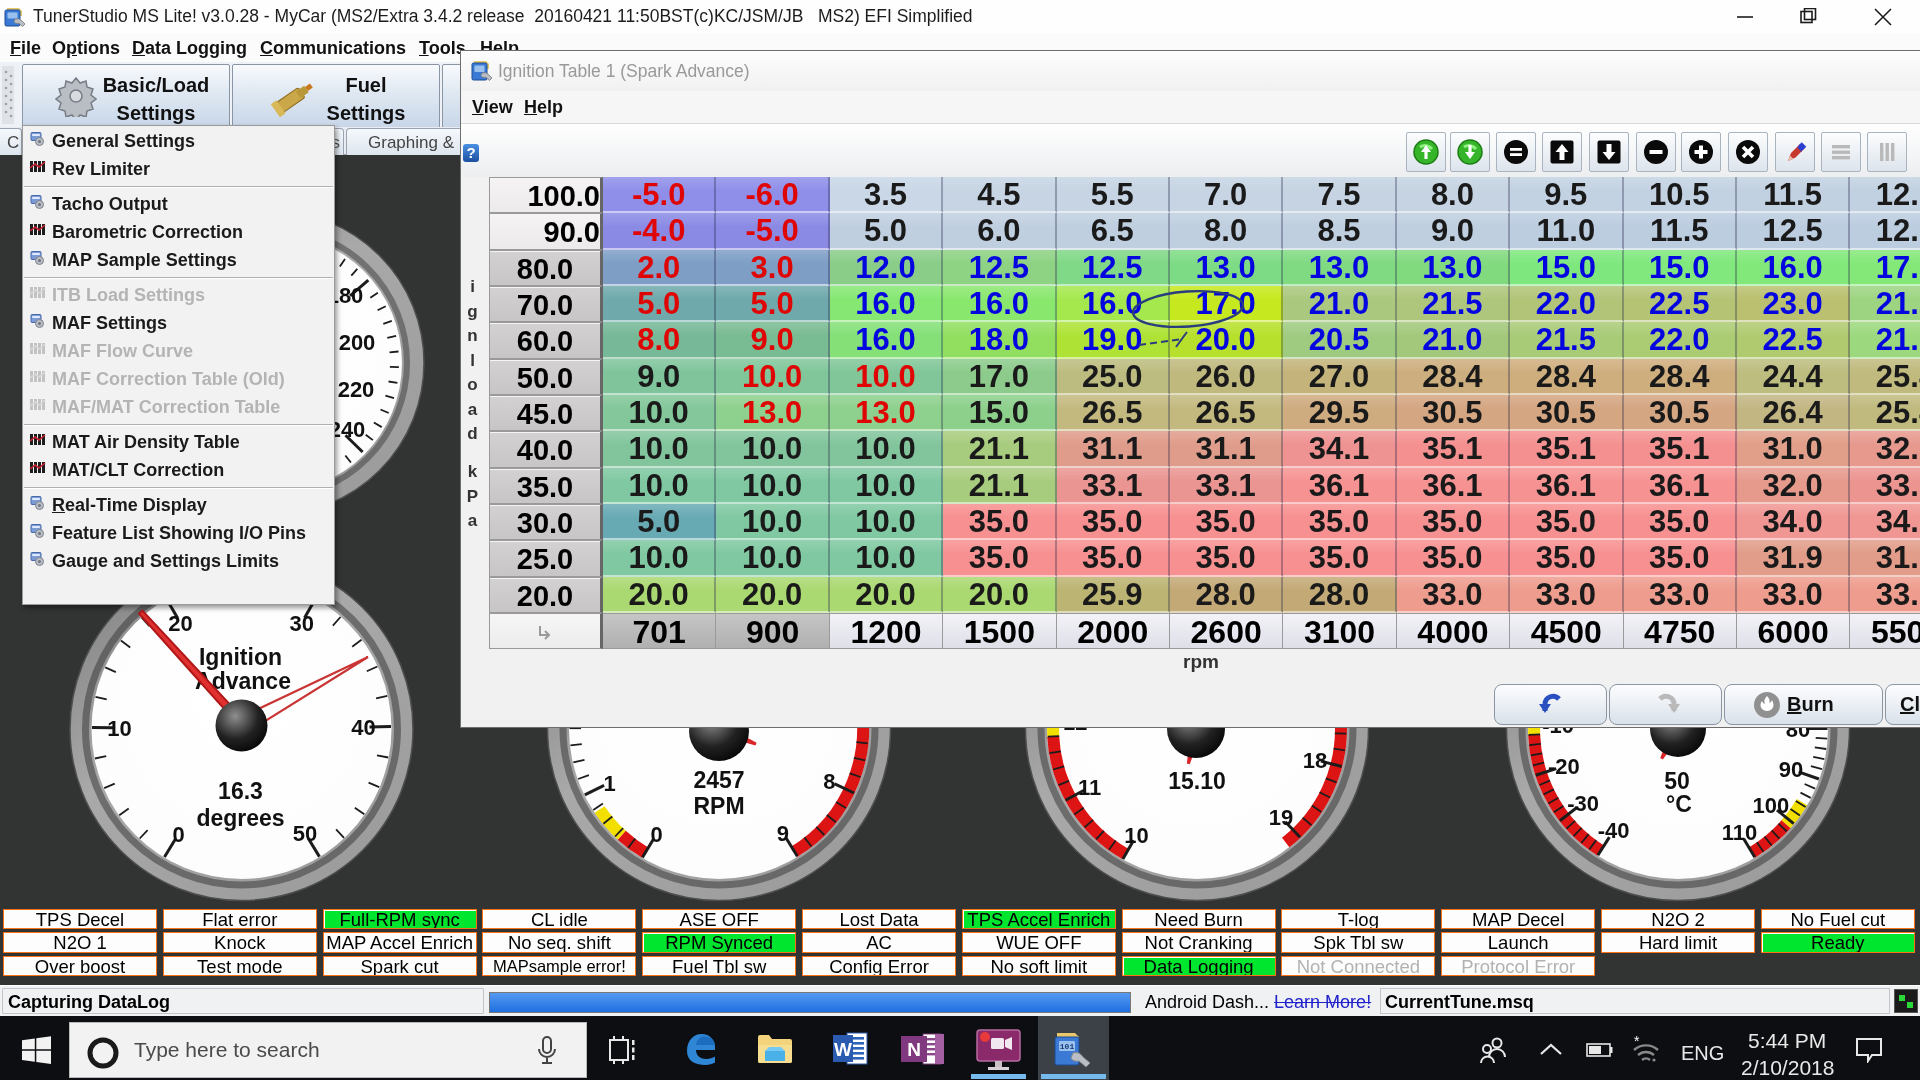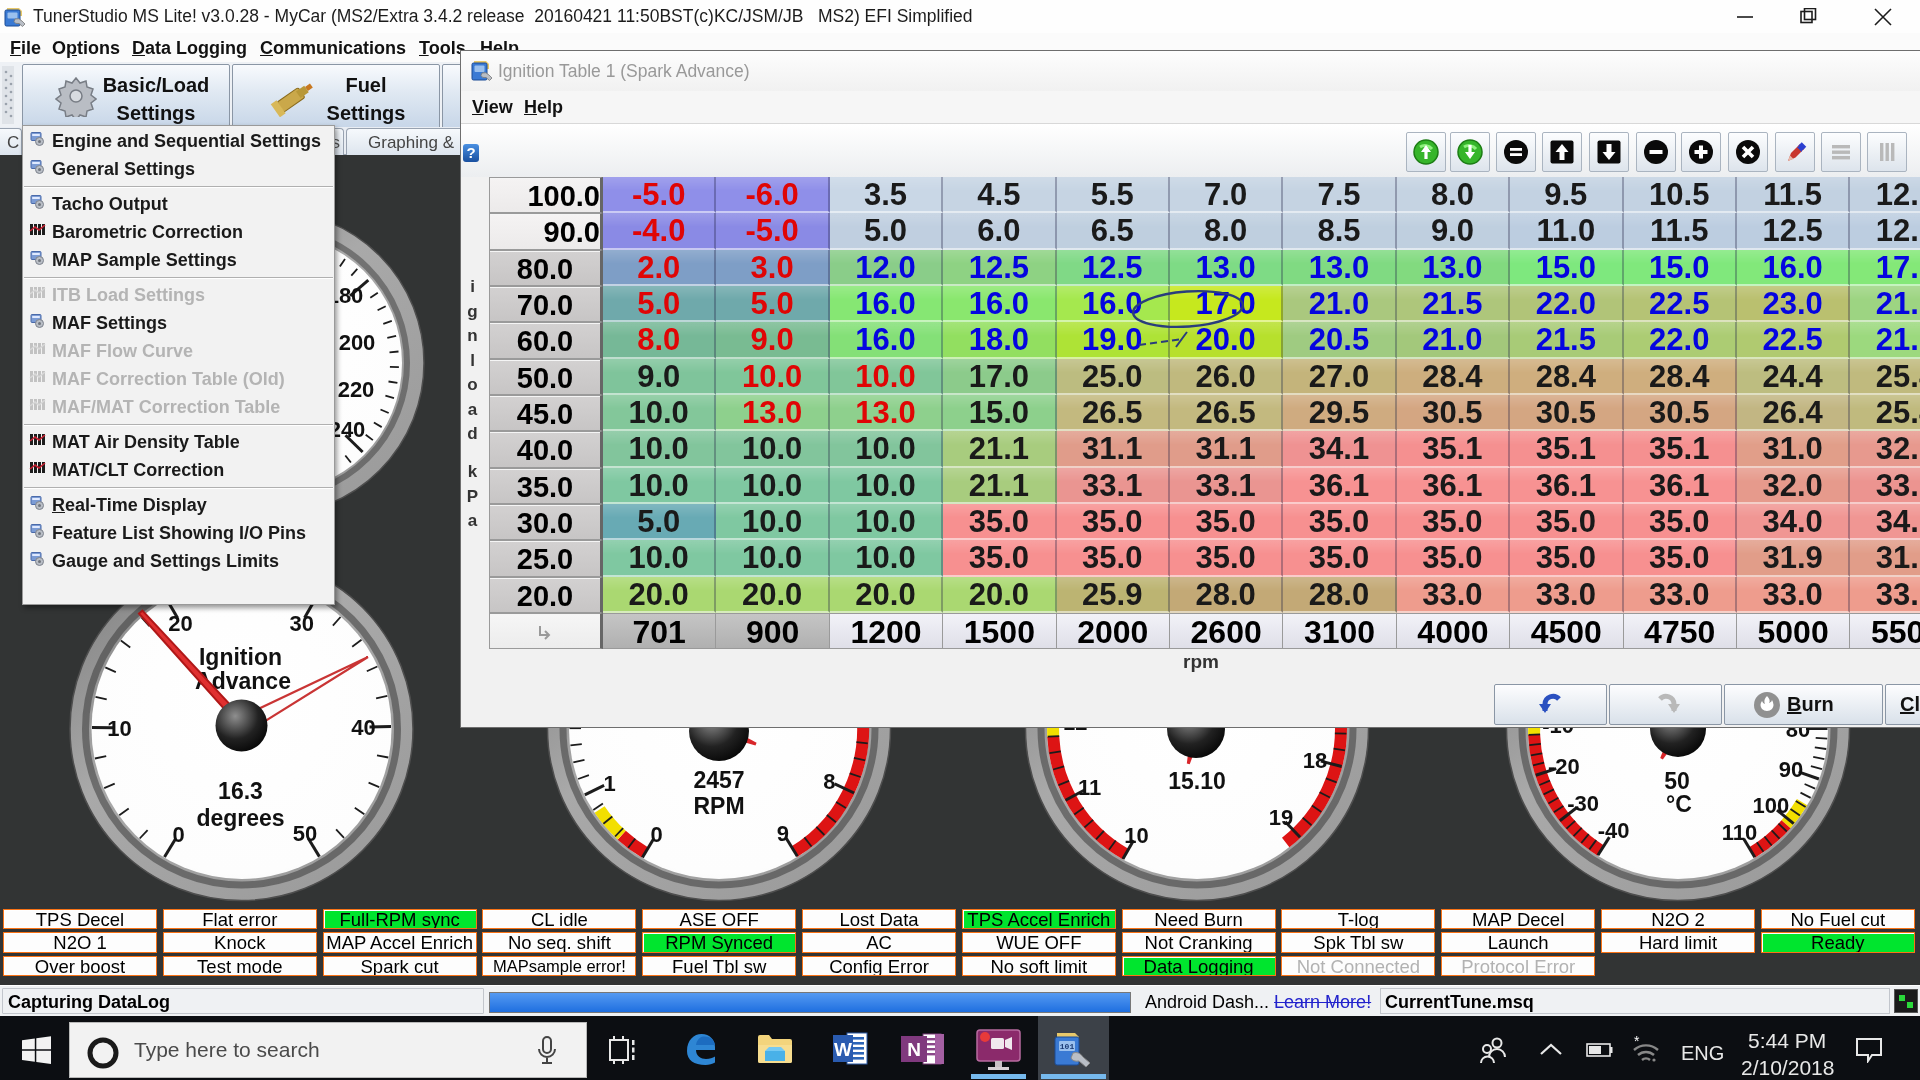--- a/index.html
+++ b/index.html
@@ -62,21 +62,21 @@
 .rh { background:#c9c9c9; background-image:linear-gradient(#d3d1d1,#c7c5c5); color:#000;
   font-weight:bold; font-size:29px; text-align:center; line-height:36px;
   border:1px solid #9a9a9a; border-right:3px solid #666; box-shadow:inset 0 1px 0 #f5f5f5; }
 .rh.light { background-image:linear-gradient(#f5f3f3,#eceaea);text-align:right; }
 .rh.corner { background-image:linear-gradient(#f6f6f6,#ececec); }
 .ax { background:#e7e7ee; background-image:linear-gradient(#f2f2f8,#dfdfe8); color:#000; font-weight:bold;
   font-size:32px; text-align:center; line-height:36px; border:1px solid #9a9a9a; border-left:none; }
 .ax.dark { background-image:linear-gradient(#c5c5c5,#b0b0b0); }
 .vl { position:absolute; left:3px; width:17px; text-align:center; font-weight:bold; font-size:17px; color:#333; }
 #rpmlab { position:absolute; left:722px; top:600px; font-weight:bold; font-size:19px; color:#333; }
-.bbtn { position:absolute; top:633px; height:41px; border:1px solid #8a96a5; border-radius:2px;
+.bbtn { position:absolute; top:633px; height:41px; border:1px solid #8a96a5; border-radius:8px;
   background:linear-gradient(#fdfdfe,#d9e1ea); font-weight:bold; font-size:20px; color:#111; }
 
 
 #status { position:absolute; left:0; top:985px; width:1920px; height:31px; background:#eff1f3;
   border-top:1px solid #fff; }
 #status .cap { position:absolute; left:8px; top:6px; font-weight:bold; font-size:18px; color:#000; }
 #pbar { position:absolute; left:489px; top:6px; width:642px; height:21px; border:1px solid #777;
   background:linear-gradient(#559af2,#1f6fe0); }
 #status .and { position:absolute; left:1145px; top:6px; font-size:18px; color:#000; }
 #status .lm { color:#2222cc; text-decoration:line-through; }
@@ -542,30 +542,31 @@
 </div>
 
 <div id="menu">
     <div class="mitem">
       <span class="mic"><svg width="17" height="17" viewBox="0 0 17 17">
           <rect x="2" y="2.5" width="10" height="8" rx="1" fill="#7b9bd4" stroke="#4a6aaa" stroke-width="1"></rect>
           <rect x="3.2" y="4" width="7.6" height="2" fill="#dfe9ff"></rect>
           <circle cx="10.5" cy="11.5" r="4" fill="#b9bec6" stroke="#7d838d" stroke-width="1"></circle>
           <circle cx="10.5" cy="11.5" r="1.5" fill="#71767e"></circle>
         </svg></span>
-      <span>Engine and Sequential Settings</span>
+      <span>General Settings</span>
     </div>
     <div class="mitem">
       <span class="mic"><svg width="17" height="17" viewBox="0 0 17 17">
-          <rect x="2" y="2.5" width="10" height="8" rx="1" fill="#7b9bd4" stroke="#4a6aaa" stroke-width="1"></rect>
-          <rect x="3.2" y="4" width="7.6" height="2" fill="#dfe9ff"></rect>
-          <circle cx="10.5" cy="11.5" r="4" fill="#b9bec6" stroke="#7d838d" stroke-width="1"></circle>
-          <circle cx="10.5" cy="11.5" r="1.5" fill="#71767e"></circle>
-        </svg></span>
-      <span>General Settings</span>
+          <rect x="1" y="3" width="3" height="11" fill="#1d1d1d"></rect>
+          <rect x="5" y="3" width="3" height="11" fill="#1d1d1d"></rect>
+          <rect x="9" y="3" width="3" height="11" fill="#1d1d1d"></rect>
+          <rect x="13" y="3" width="3" height="11" fill="#1d1d1d"></rect>
+          <path d="M1 10 l5 -4 4 3 6 -5" fill="none" stroke="#cc2233" stroke-width="1.6"></path>
+        </svg></span>
+      <span>Rev Limiter</span>
     </div>
     <div class="msep"></div>
     <div class="mitem">
       <span class="mic"><svg width="17" height="17" viewBox="0 0 17 17">
           <rect x="2" y="2.5" width="10" height="8" rx="1" fill="#7b9bd4" stroke="#4a6aaa" stroke-width="1"></rect>
           <rect x="3.2" y="4" width="7.6" height="2" fill="#dfe9ff"></rect>
           <circle cx="10.5" cy="11.5" r="4" fill="#b9bec6" stroke="#7d838d" stroke-width="1"></circle>
           <circle cx="10.5" cy="11.5" r="1.5" fill="#71767e"></circle>
         </svg></span>
       <span>Tacho Output</span>
@@ -954,21 +955,21 @@
       <div class="ax dark">701</div>
       <div class="ax dark">900</div>
       <div class="ax">1200</div>
       <div class="ax">1500</div>
       <div class="ax">2000</div>
       <div class="ax">2600</div>
       <div class="ax">3100</div>
       <div class="ax">4000</div>
       <div class="ax">4500</div>
       <div class="ax">4750</div>
-      <div class="ax">5000</div>
+      <div class="ax">6000</div>
       <div class="ax">5500</div>
     </div>
   <div id="rpmlab">rpm</div>
   <svg class="abs" style="left:640px;top:225px" width="220" height="80" viewBox="0 0 220 80">
     <ellipse cx="87" cy="33" rx="55" ry="17.5" fill="none" stroke="#2a3d7c" stroke-width="2.4" transform="rotate(-4 87 33)"></ellipse>
     <path d="M38 69 l7 -1 M49 67.5 l7 -1 M60 66 l7 -1 M71 64.5 l7 -1" stroke="#2a3d7c" stroke-width="2.2" fill="none"></path>
     <path d="M75 71 l8 -11 3 -4" stroke="#2a3d7c" stroke-width="2" fill="none"></path>
   </svg>
   <div class="bbtn" style="left:1033px;width:113px">
     <svg width="34" height="30" viewBox="0 0 34 30" style="margin-left:40px;margin-top:4px">

